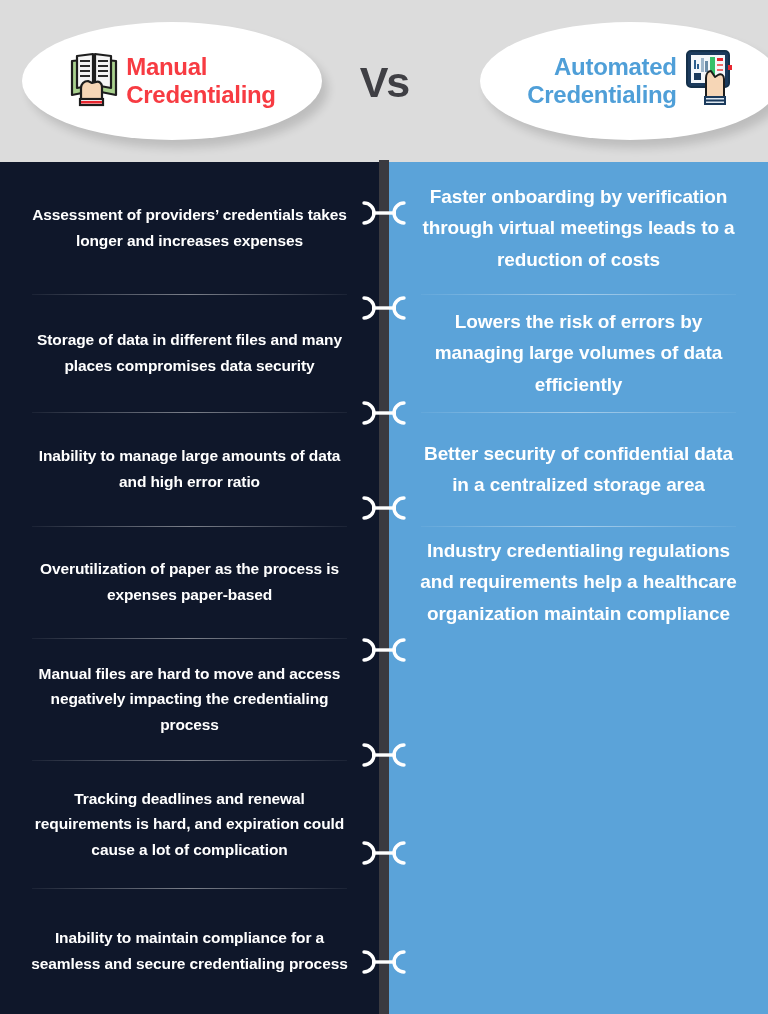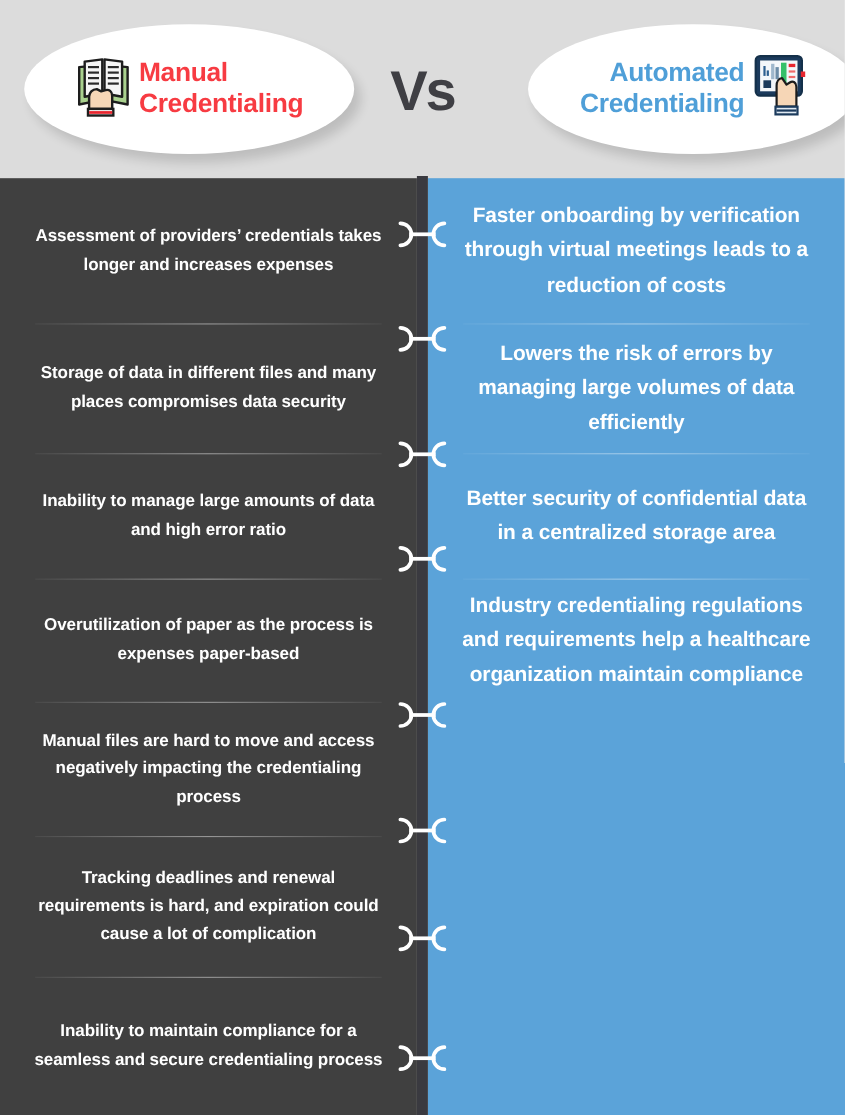--- a/index.html
+++ b/index.html
@@ -64,21 +64,21 @@
     position: absolute;
     left: 336px;
     top: 44px;
     width: 96px;
     height: 76px;
     display: flex;
     align-items: center;
     justify-content: center;
     color: #3f3f44;
     font-weight: bold;
-    font-size: 51px;
+    font-size: 43px;
     line-height: 1;
     letter-spacing: -2px;
   }
 
   
   .icon-book, .icon-tablet { flex: 0 0 auto; }
 
   
   .columns {
     position: absolute;
@@ -87,21 +87,21 @@
     width: 768px;
     height: 852px;
   }
   .col {
     position: absolute;
     top: 0;
     width: 379px;
     height: 852px;
     padding: 0 22px;
   }
-  .col-left  { left: 0;   background: #404040; }
+  .col-left  { left: 0;   background: #0f172a; }
   .col-right { left: 389; background: #5ba3d9; }
   .col-right { left: 389px; }
 
   .col-list {
     list-style: none;
     margin: 0;
     padding: 0;
     height: 100%;
     display: flex;
     flex-direction: column;

